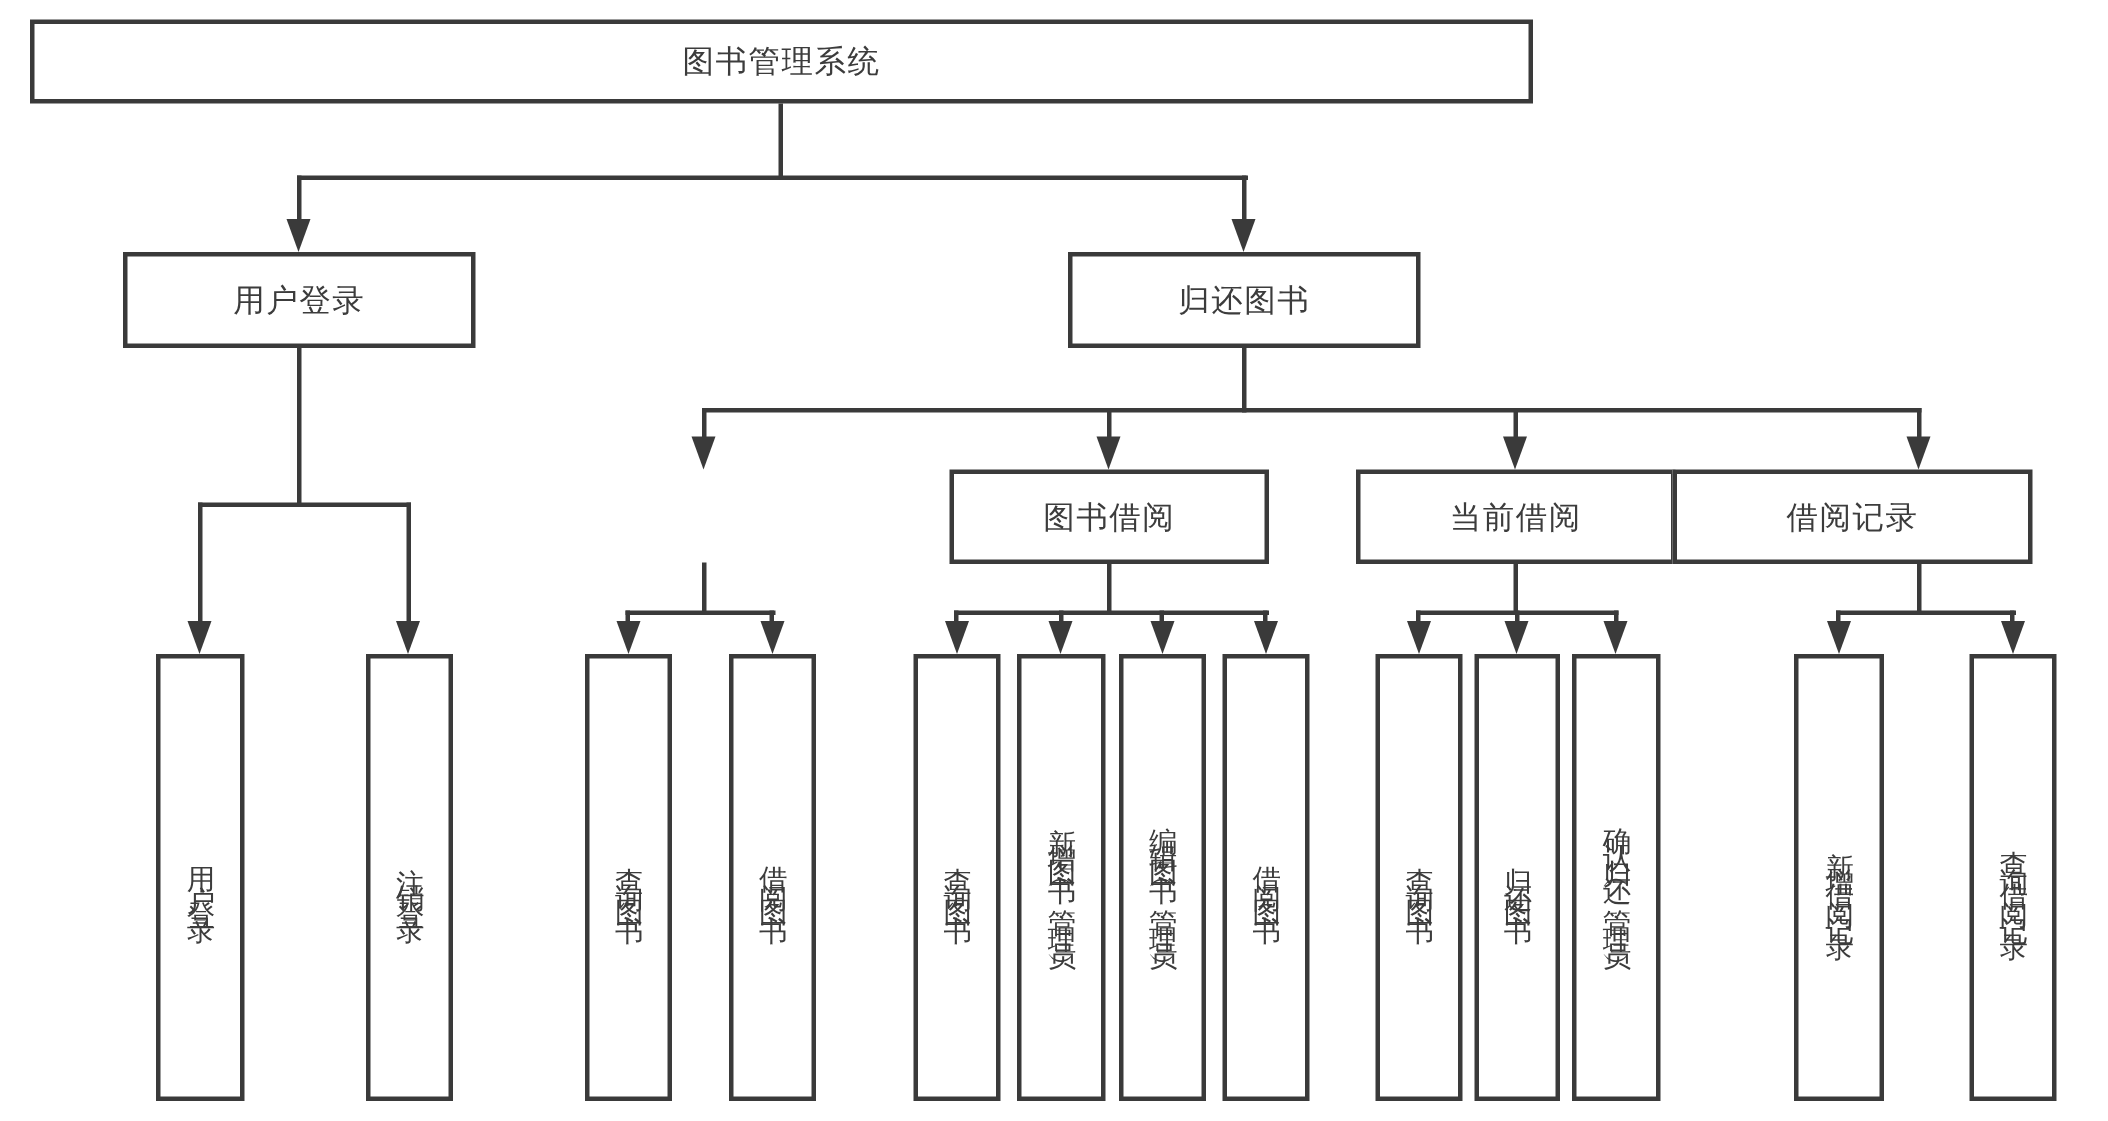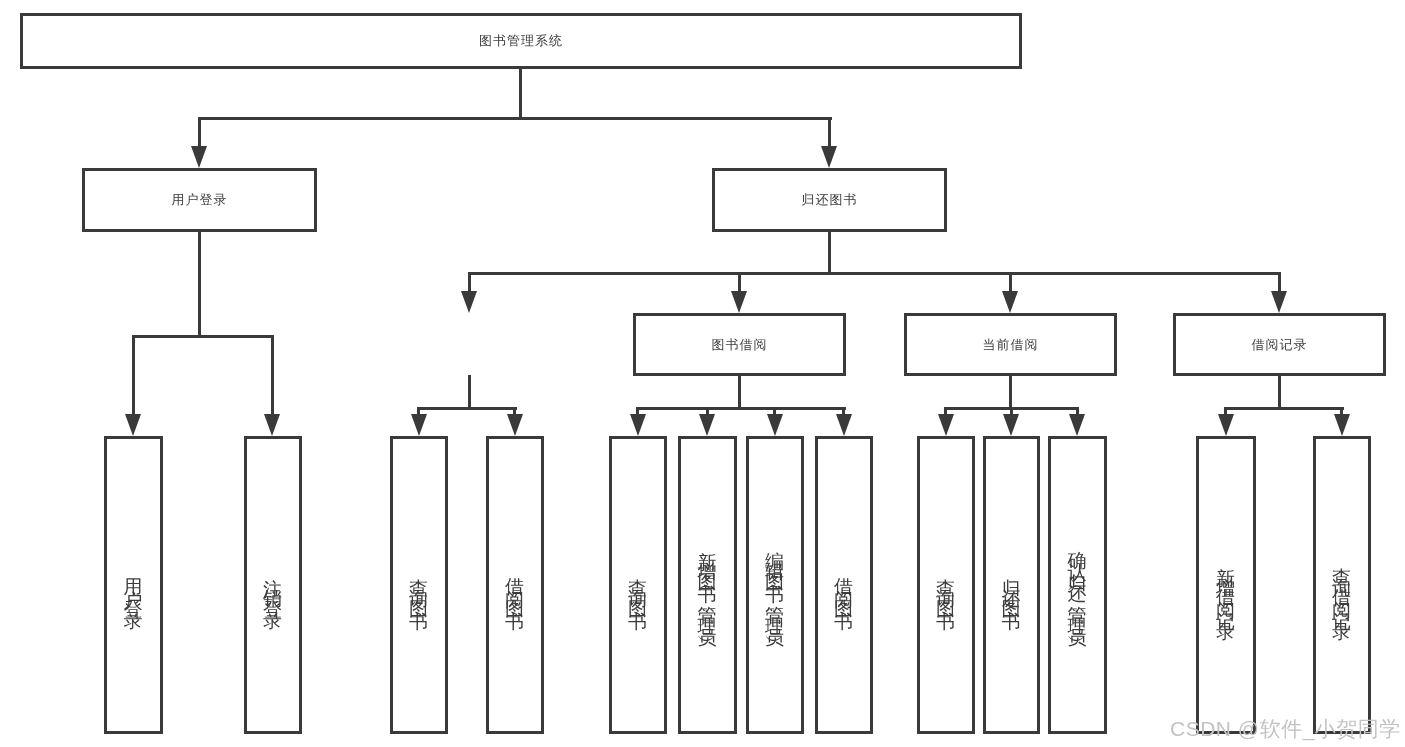--- a/index.html
+++ b/index.html
@@ -13,21 +13,21 @@
   .box {
     position:absolute;
     box-sizing:border-box;
     border:3px solid #3a3a3a;
     background:#ffffff;
     display:flex;
     align-items:center;
     justify-content:center;
   }
   .htext {
-    font-size:13px;
+    font-size:21px;
     color:#3c3c3c;
     letter-spacing:1px;
     white-space:nowrap;
   }
   .vtext {
     writing-mode:vertical-rl;
     font-size:19px;
     color:#3c3c3c;
     letter-spacing:11px;
     line-height:1;
@@ -69,21 +69,21 @@
   <div class="box" style="left:712px;top:168px;width:235px;height:64px">
     <span class="htext">归还图书</span>
   </div>
 
   <div class="box" style="left:904px;top:313px;width:213px;height:63px">
     <span class="htext">当前借阅</span>
   </div>
   <div class="box" style="left:633px;top:313px;width:213px;height:63px">
     <span class="htext">图书借阅</span>
   </div>
-  <div class="box" style="left:1173px;top:313px;width:213px;height:63px">
+  <div class="box" style="left:1115px;top:313px;width:240px;height:63px">
     <span class="htext">借阅记录</span>
   </div>
 
   <div class="box" style="left:104px;top:436px;width:59px;height:298px">
     <span class="vtext">用户登录</span>
   </div>
   <div class="box" style="left:244px;top:436px;width:58px;height:298px">
     <span class="vtext">注销登录</span>
   </div>
 
@@ -176,15 +176,14 @@
   <div class="line" style="left:1076px;top:407px;width:3px;height:10px"></div>
   <div class="arrow" style="left:1069px;top:414px"></div>
 
   <div class="line" style="left:1278px;top:375px;width:3px;height:35px"></div>
   <div class="line" style="left:1224px;top:407px;width:120px;height:3px"></div>
   <div class="line" style="left:1224px;top:407px;width:3px;height:10px"></div>
   <div class="arrow" style="left:1218px;top:414px"></div>
   <div class="line" style="left:1340px;top:407px;width:3px;height:10px"></div>
   <div class="arrow" style="left:1334px;top:414px"></div>
 
-  <div class="watermark">CSDN @软件_小贺同学</div>
 
 </div>
 
 </body></html>

